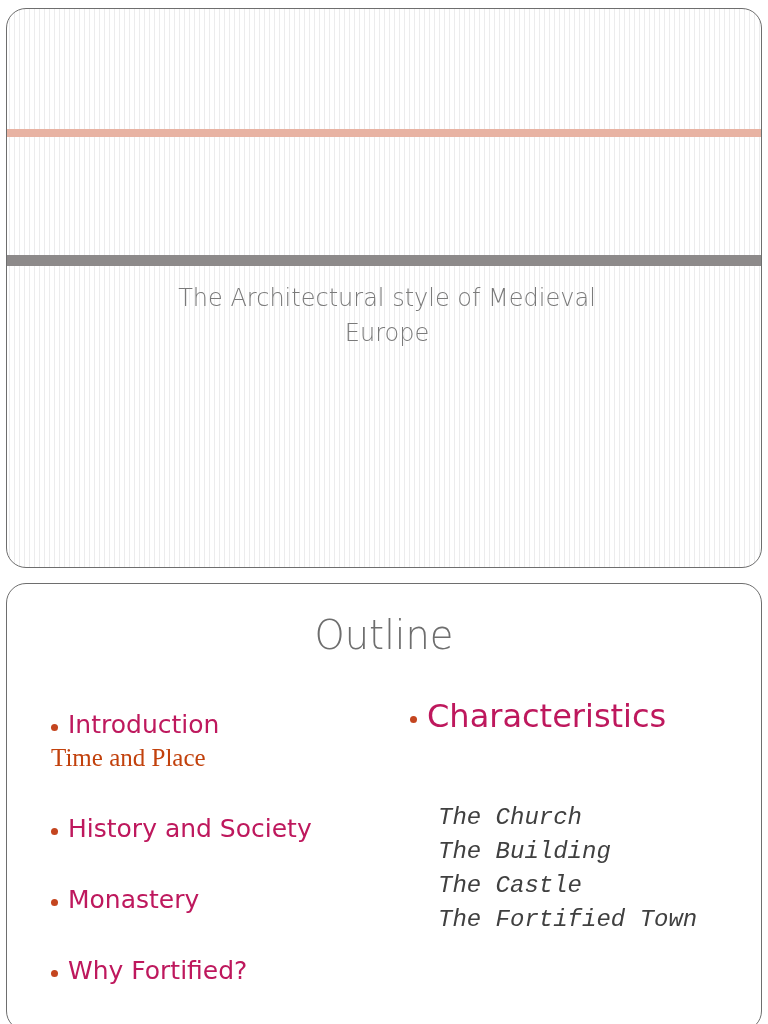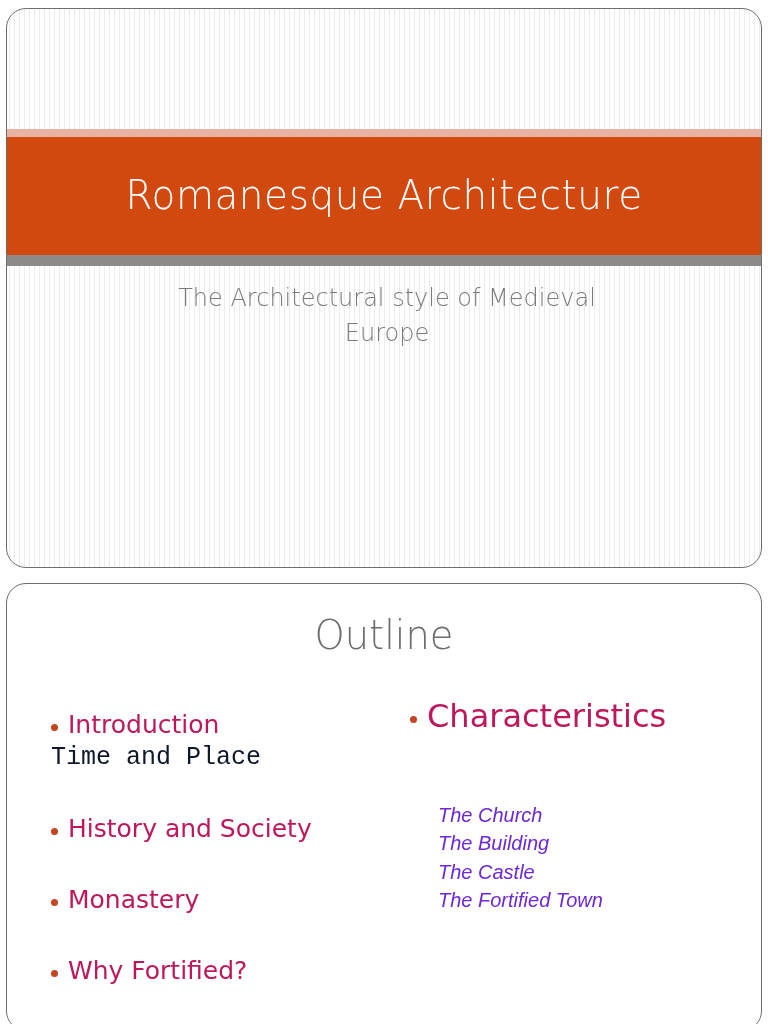--- a/index.html
+++ b/index.html
@@ -161,52 +161,49 @@
   }
   .bullet-label {
     flex: 1 1 auto;
   }
 
   
   .col-left .bullet-row { font-size: 25px; line-height: 1.32; }
   .col-left .cont-line {
     font-size: 25px;
     line-height: 1.32;
-    color: #0f172a;
-    font-family: Liberation Mono, monospace;
+    color: #c2410c;
+    font-family: Liberation Serif, serif;
     margin-left: 0px;
   }
   .col-left .gap { height: 38px; }
 
   
   .col-right .bullet-row { font-size: 32px; line-height: 1.28; }
   .col-right .gap { height: 34px; }
   .col-right .gap-small { height: 30px; }
 
   .subitem {
-    font-size: 20px;
+    font-size: 24px;
     line-height: 1.42;
     font-style: italic;
-    color: #6d28d9;
-    font-family: Liberation Sans, sans-serif;
+    color: #404040;
+    font-family: Liberation Mono, monospace;
     padding-left: 28px;
   }
 </style>
 </head>
 <body>
 
 <div id="deck">
 
   <div class="slide" id="slide-title">
 
     <div class="banner banner-top-strip"></div>
 
-    <div class="banner banner-main">
-      <div class="title-text">Romanesque Architecture</div>
-    </div>
 
     <div class="banner banner-bottom-strip"></div>
 
     <div class="subtitle-text">The Architectural style of Medieval Europe</div>
   </div>
 
   <div class="slide" id="slide-outline">
 
     <div class="outline-title">Outline</div>
 

